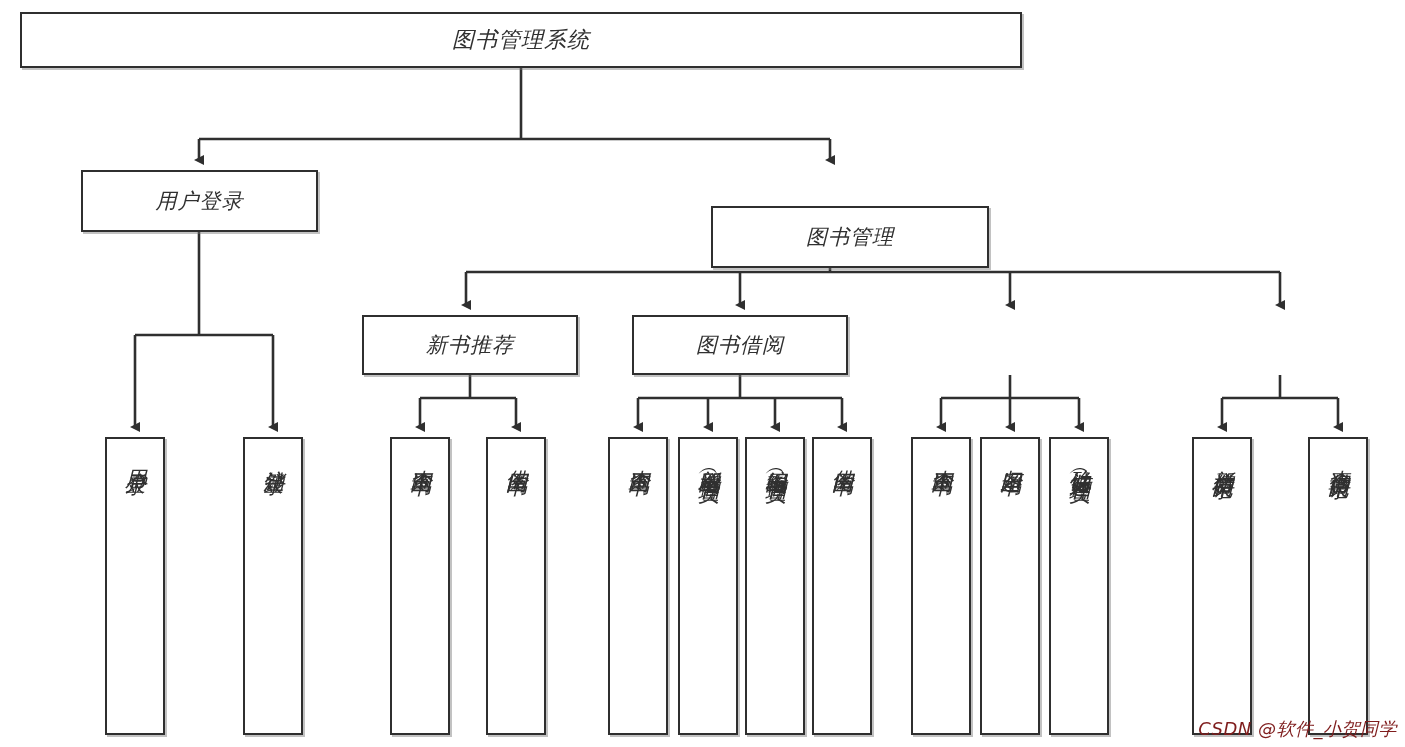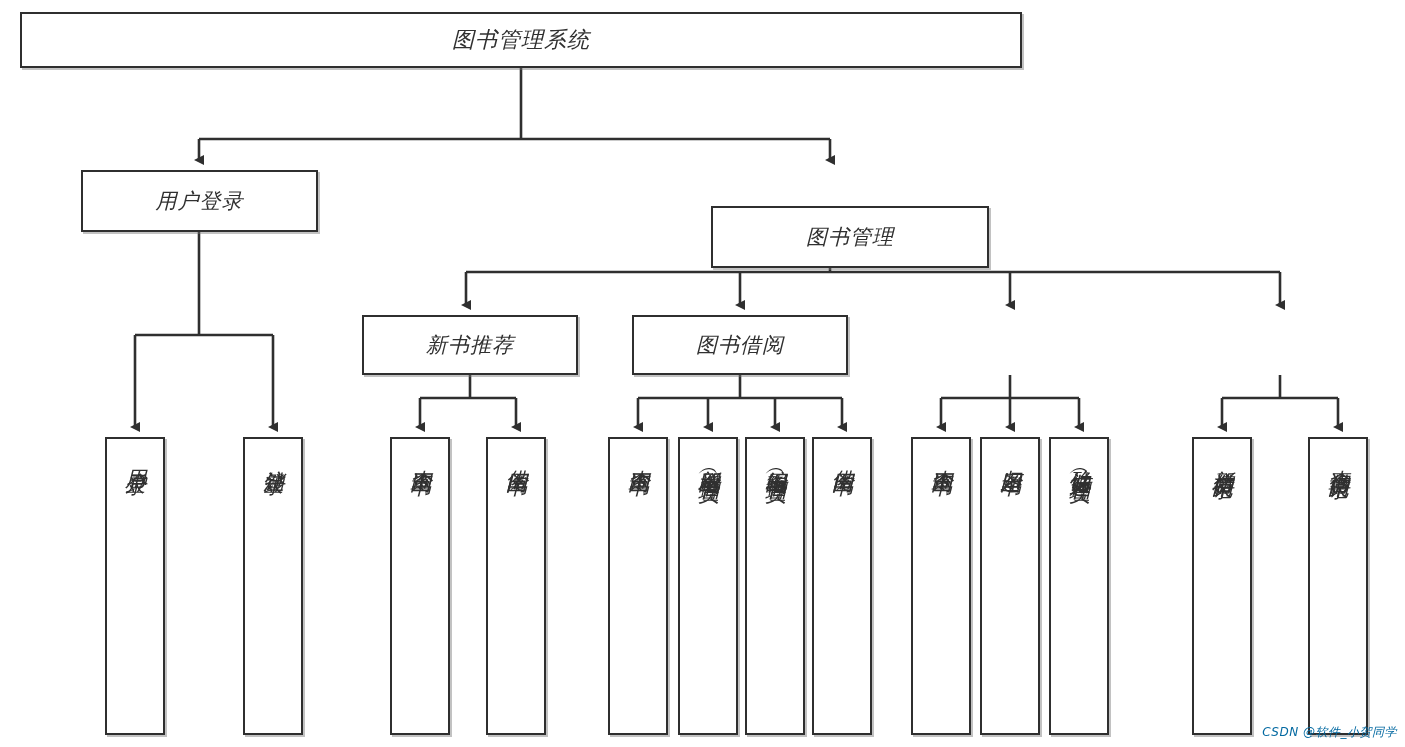--- a/index.html
+++ b/index.html
@@ -57,22 +57,22 @@
     font-size: 21px;
     line-height: 1.1;
     letter-spacing: 2px;
     white-space: normal;
     max-height: 280px;
   }
   #watermark {
     position: absolute;
     right: 8px;
     bottom: 6px;
-    font-size: 12px;
-    color: #0369a1;
+    font-size: 18px;
+    color: #7f1d1d;
     letter-spacing: 0.5px;
     white-space: nowrap;
   }
 </style>
 </head>
 <body>
 
 <div id="diagram-canvas">
 
   <svg id="edge-layer" viewBox="0 0 1405 747" width="1405" height="747">

